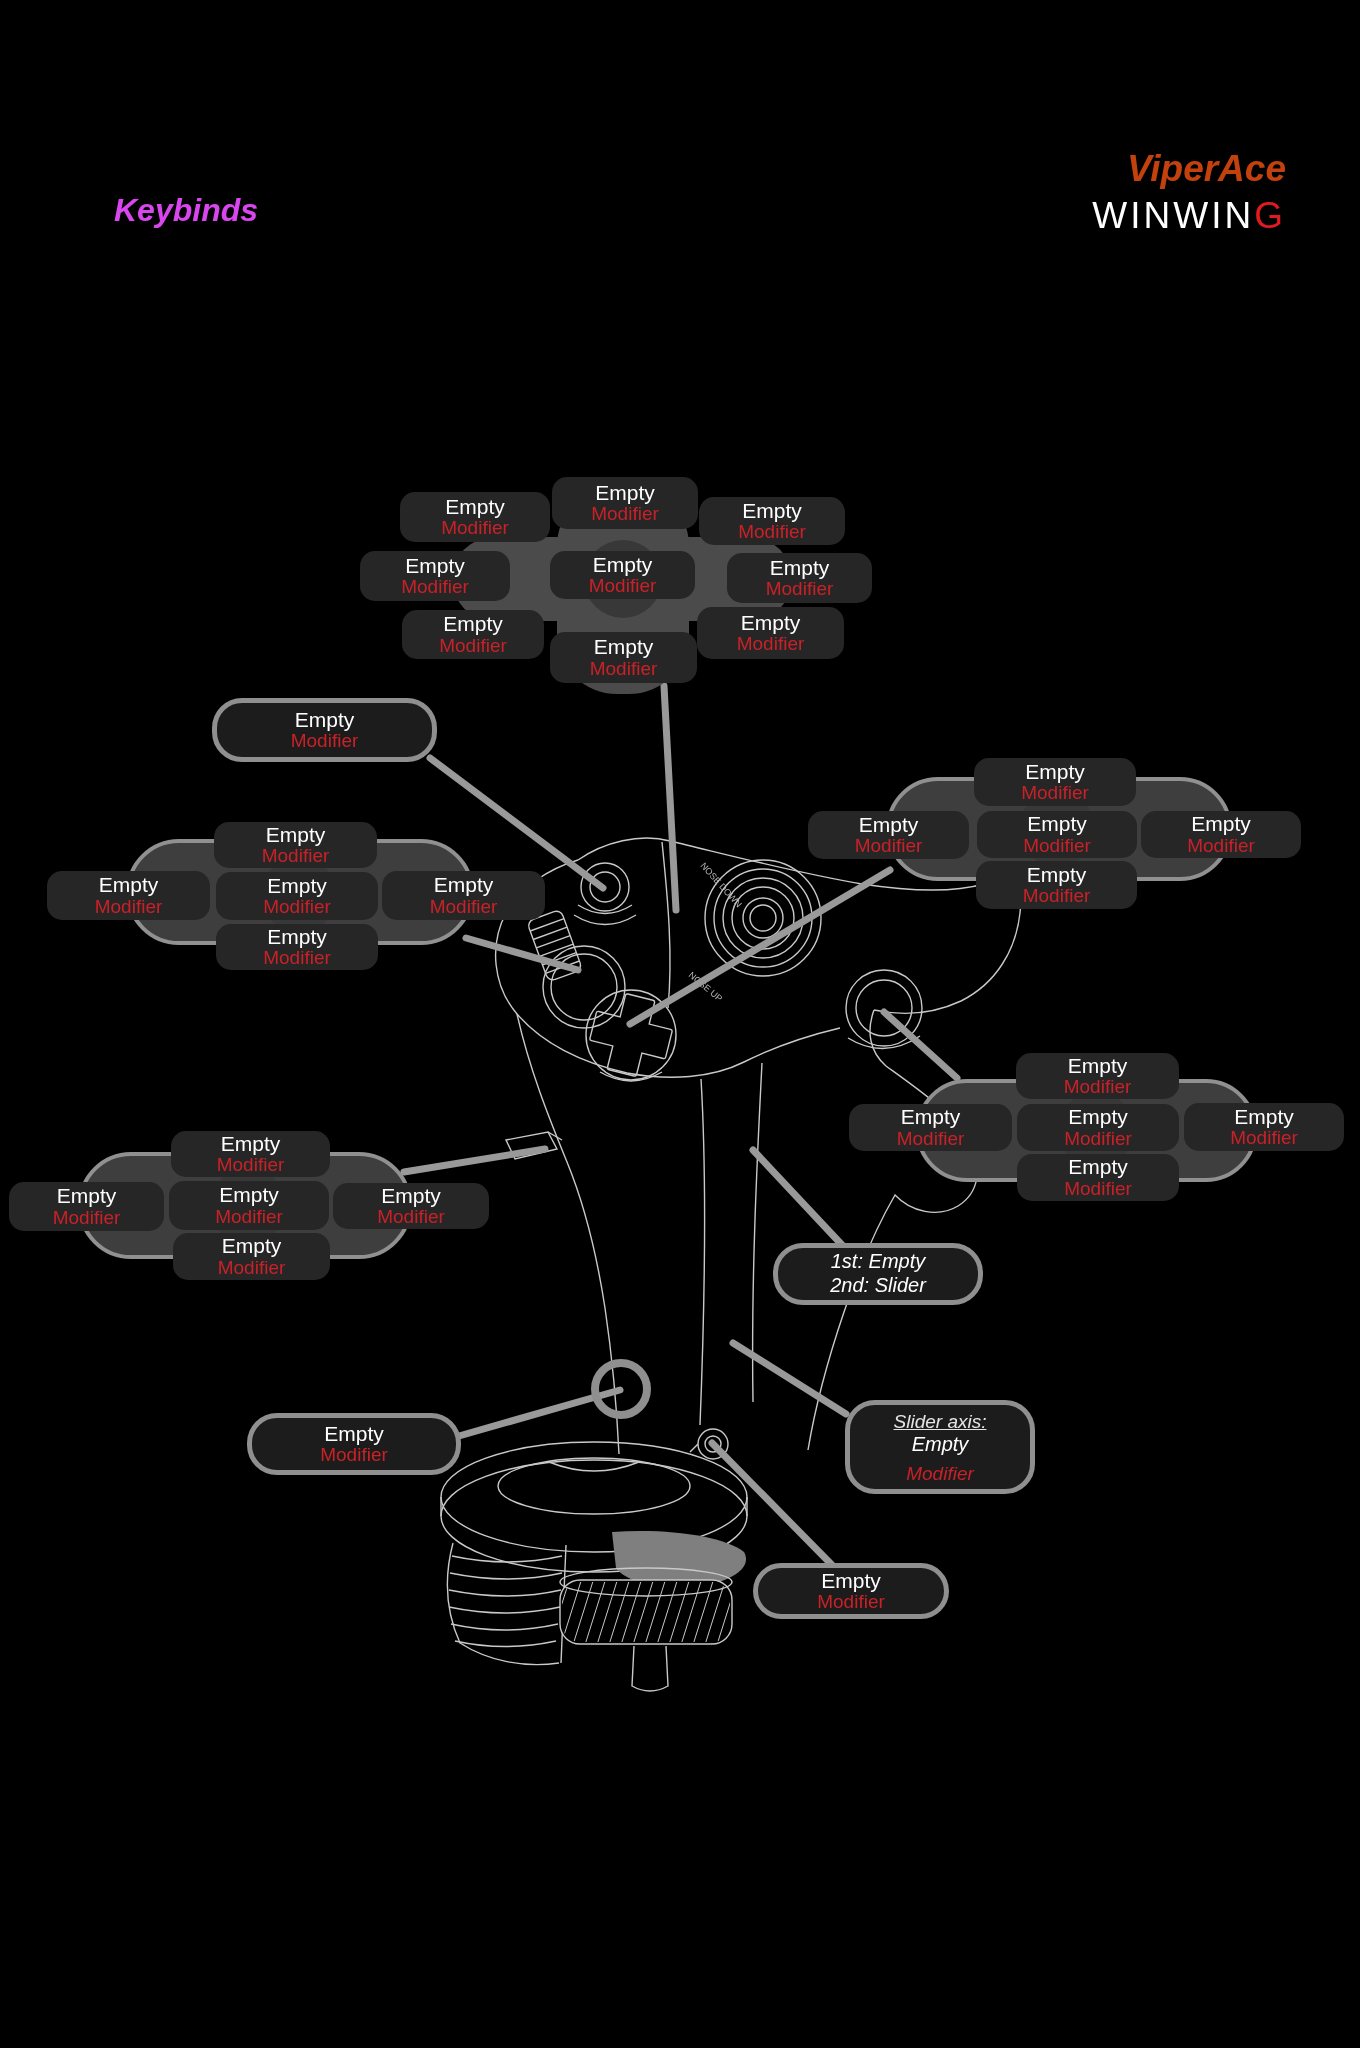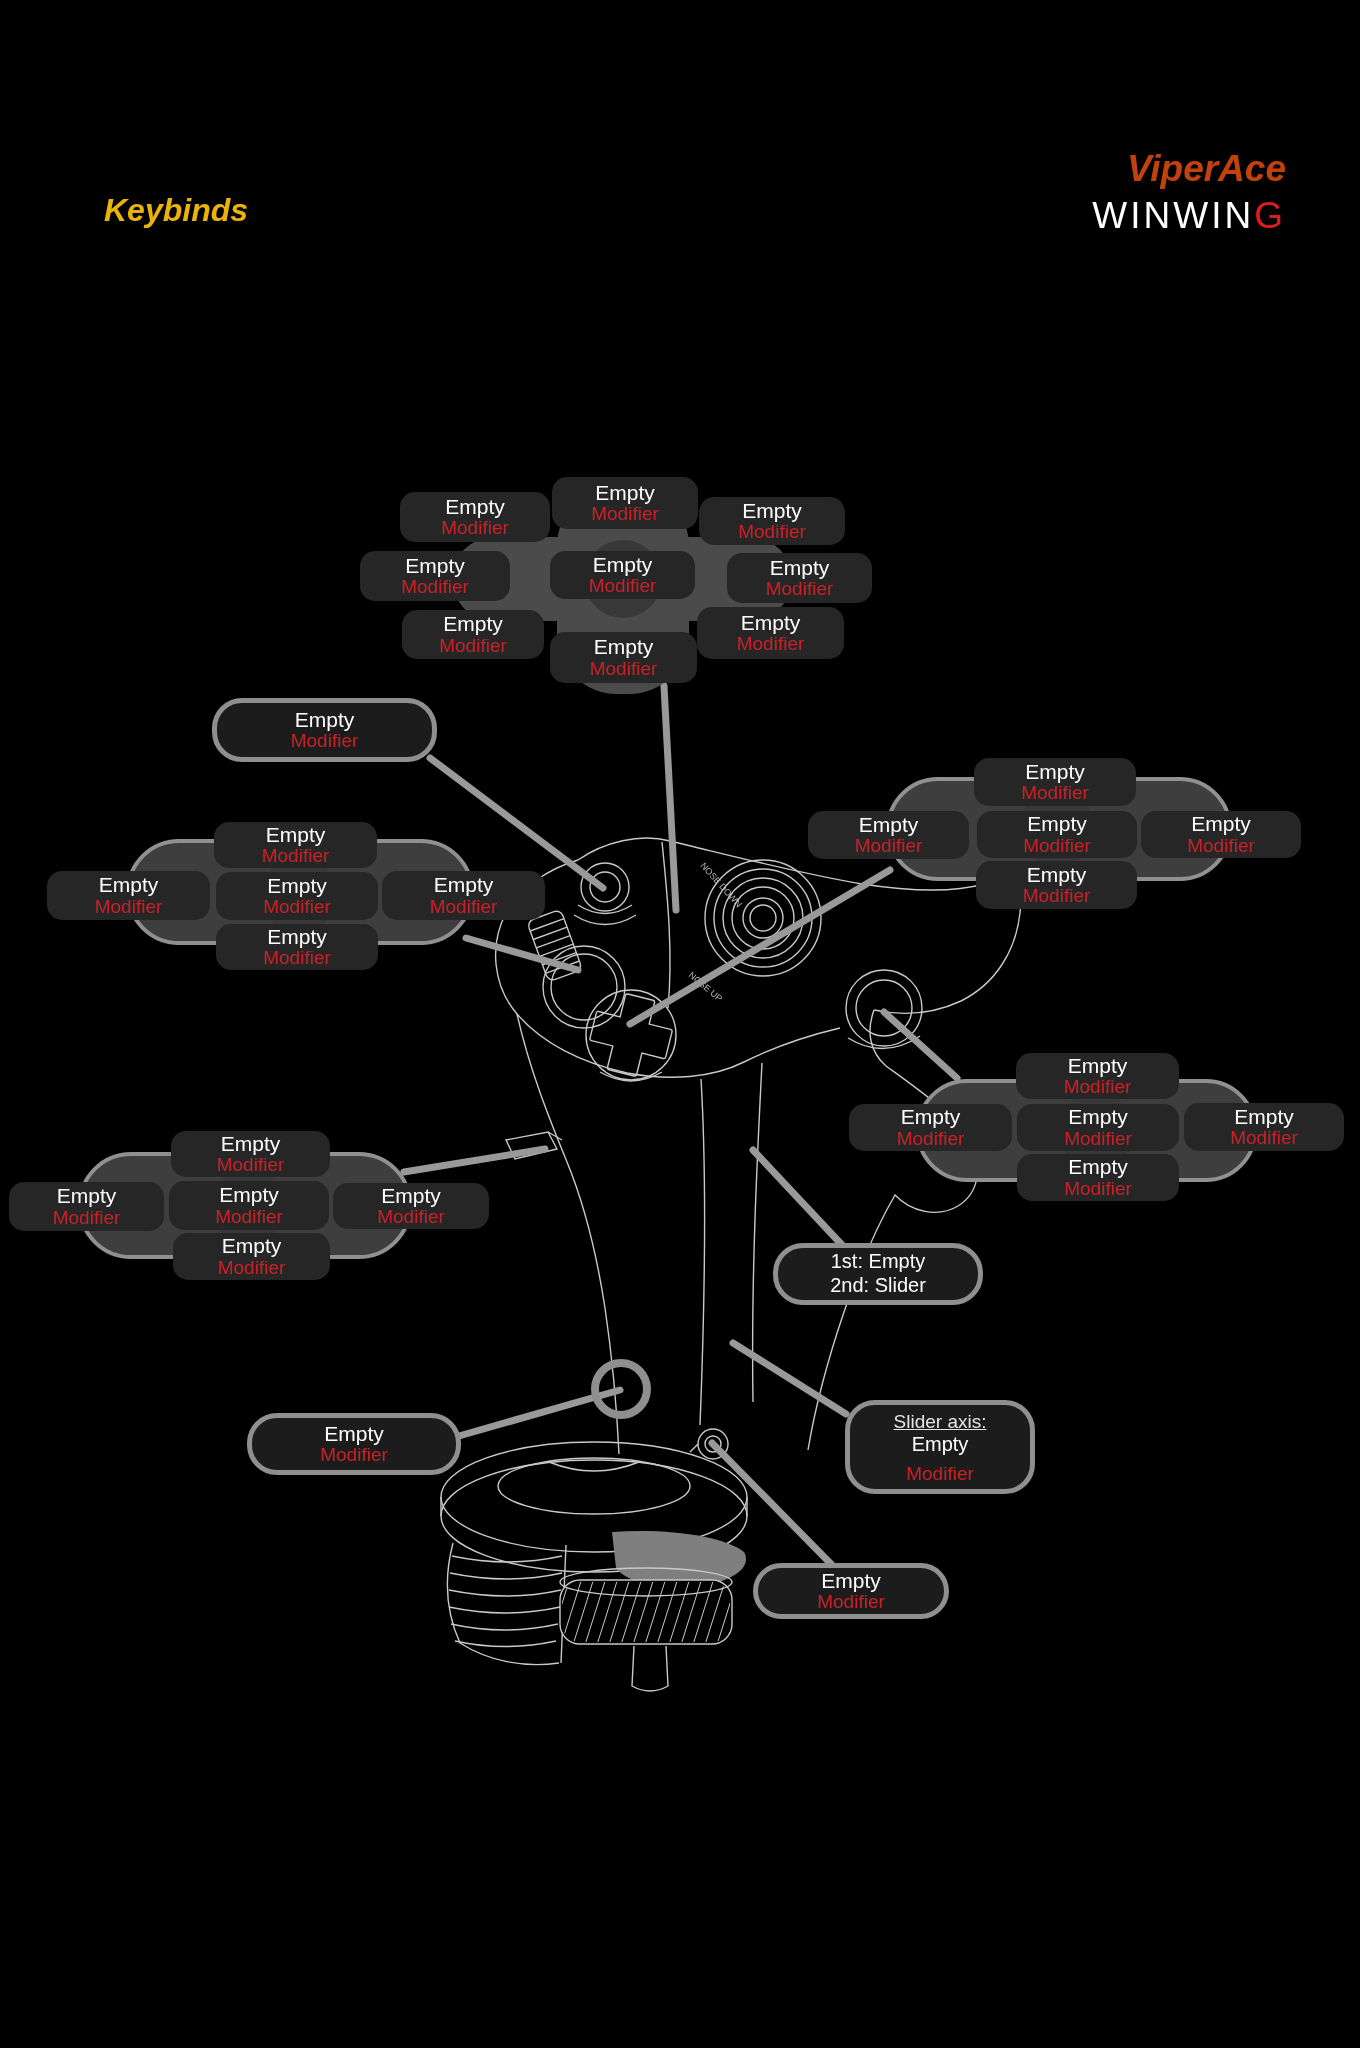--- a/index.html
+++ b/index.html
@@ -1,20 +1,20 @@
 <!DOCTYPE html>
 <html><head>
 <meta charset="utf-8">
 <style>
   html,body{margin:0;padding:0;background:#000;}
   .canvas{position:relative;width:1360px;height:2048px;background:#000;overflow:hidden;
           font-family:"Liberation Sans",sans-serif;}
   svg.art{position:absolute;left:0;top:0;z-index:1;}
   #gen-layer,#special-layer,#header-layer{position:absolute;left:0;top:0;width:100%;height:100%;}
-  #gen-layer{z-index:2;} #special-layer{z-index:3;} #header-layer{z-index:4;}
+  #gen-layer{z-index:2;} #special-layer{z-index:3;font-style:italic;} #header-layer{z-index:4;}
 
   
   .pill{position:absolute;background:#3e3e3e;border:4px solid #909090;box-sizing:border-box;}
   .plusbg{position:absolute;background:#4b4b4b;}
   .hub{position:absolute;background:#383838;border-radius:50%;}
 
   
   .kb{position:absolute;background:#262626;border-radius:15px;box-sizing:border-box;
       display:flex;flex-direction:column;align-items:center;justify-content:center;
       text-align:center;}
@@ -26,21 +26,21 @@
   #dual-box{left:773px;top:1243px;width:210px;height:62px;}
   #dual-box .dl{color:#fff;font-size:20px;line-height:1.18;}
   #slider-box{left:845px;top:1400px;width:190px;height:94px;}
   #slider-box .sh{color:#e5e5e5;font-size:19px;text-decoration:underline;line-height:1.15;}
   #slider-box .sv{color:#fff;font-size:20px;line-height:1.2;}
   #slider-box .sm{color:#c92128;font-size:19px;margin-top:8px;line-height:1;}
 
   
   .title{position:absolute;left:100px;top:136px;color:#fff;font-size:52px;
          font-weight:bold;font-style:italic;letter-spacing:0.5px;}
-  .subtitle{position:absolute;left:104px;top:192px;color:#eab308;font-size:32px;
+  .subtitle{position:absolute;left:114px;top:192px;color:#d946ef;font-size:32px;
             font-weight:bold;font-style:italic;}
   .brand{position:absolute;right:74px;top:150px;text-align:right;}
   .product{color:#c2410c;font-size:37px;font-weight:bold;font-style:italic;line-height:1;}
   .logo{color:#fff;font-size:37px;font-weight:normal;letter-spacing:3px;margin-top:10px;line-height:1;}
   .logo .g{color:#e01b20;}
 </style>
 </head>
 <body>
 
 <div class="canvas">

